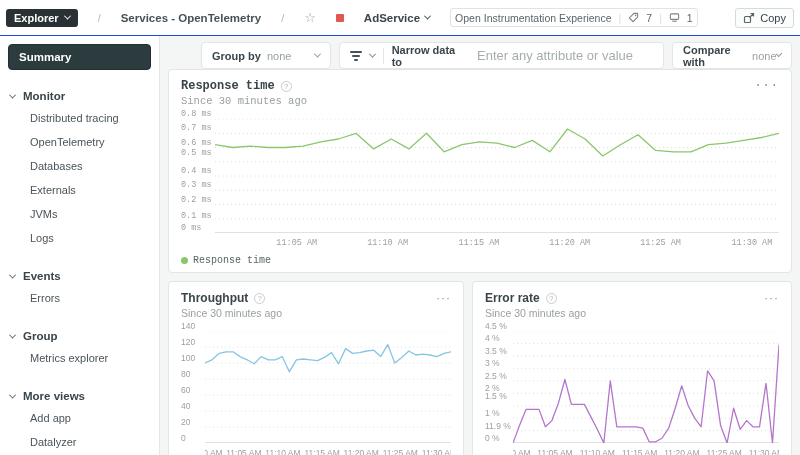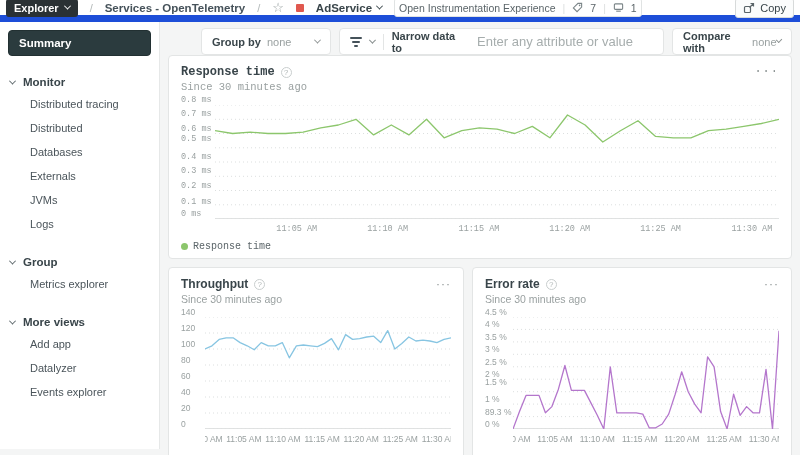--- a/index.html
+++ b/index.html
@@ -1,21 +1,21 @@
 <!DOCTYPE html>
 <html><head>
 <meta charset="utf-8">
 <style>
   * { margin:0; padding:0; box-sizing:border-box; }
   html,body { width:800px; height:455px; overflow:hidden; background:#f4f5f5;
     font-family:"Liberation Sans", sans-serif; color:#39454a; }
 
   
-  .topbar { height:22px; background:#fff; border-bottom:7px solid #1d4ed8;
-    display:flex; align-items:center; padding:0 6px; gap:12px; white-space:nowrap; }
+  .topbar { height:36px; background:#fff; border-bottom:1px solid #1d4ed8;
+    display:flex; align-items:center; padding:0 6px; gap:20px; white-space:nowrap; }
   .explorer-btn { background:#2a3134; color:#fff; font-size:11px; font-weight:bold;
     border-radius:3px; padding:3px 8px; display:flex; align-items:center; gap:6px; cursor:pointer; }
   .crumb-sep { color:#b3b9b9; font-size:11px; }
   .crumb { font-size:11.5px; font-weight:bold; color:#46525a; }
   .star { color:#9aa2a2; font-size:13px; line-height:1; }
   .health-sq { width:8px; height:8px; background:#e0584f; border-radius:1px; }
   .entity { font-size:11.5px; font-weight:bold; display:flex; align-items:center; gap:5px; }
   .pill { border:1px solid #e0e3e3; border-radius:3px; background:#fff; height:19px;
     display:flex; align-items:center; gap:7px; padding:0 4px; font-size:10.5px; color:#5b6569; }
   .pill .sep { color:#dcdfdf; }
@@ -124,27 +124,34 @@
 
   <aside class="sidebar">
     <div class="summary-btn">Summary</div>
 
     <div class="side-section">
       <div class="side-head">
         <span class="chev"></span>
         <span>Monitor</span>
       </div>
       <div class="side-item">Distributed tracing</div>
-      <div class="side-item">Distributed</div>
+      <div class="side-item">OpenTelemetry</div>
       <div class="side-item">Databases</div>
       <div class="side-item">Externals</div>
       <div class="side-item">JVMs</div>
       <div class="side-item">Logs</div>
     </div>
 
+    <div class="side-section">
+      <div class="side-head">
+        <span class="chev"></span>
+        <span>Events</span>
+      </div>
+      <div class="side-item">Errors</div>
+    </div>
 
     <div class="side-section">
       <div class="side-head">
         <span class="chev"></span>
         <span>Group</span>
       </div>
       <div class="side-item">Metrics explorer</div>
     </div>
 
     <div class="side-section">
@@ -288,21 +295,21 @@
         <div class="plot-area">
           <div class="ylabels" style="width: 28px; height: 112px;">
               <div class="ytick" style="top: -10px;">4.5 %</div>
               <div class="ytick" style="top: 2.44444px;">4 %</div>
               <div class="ytick" style="top: 14.8889px;">3.5 %</div>
               <div class="ytick" style="top: 27.3333px;">3 %</div>
               <div class="ytick" style="top: 39.7778px;">2.5 %</div>
               <div class="ytick" style="top: 52.2222px;">2 %</div>
               <div class="ytick" style="top: 60px;">1.5 %</div>
               <div class="ytick" style="top: 77.1111px;">1 %</div>
-              <div class="ytick" style="top: 89.5556px;">89.3 %</div>
+              <div class="ytick" style="top: 89.5556px;">11.9 %</div>
               <div class="ytick" style="top: 102px;">0 %</div>
             </div>
           <div class="plot" style="height: 112px;">
               <svg width="266" height="112">
                 <line x1="0" y1="0.0" x2="266" y2="0.0" stroke="#dcdfdf" stroke-width="1" stroke-dasharray="1 3"></line>
                 <line x1="0" y1="12.4" x2="266" y2="12.4" stroke="#dcdfdf" stroke-width="1" stroke-dasharray="1 3"></line>
                 <line x1="0" y1="24.9" x2="266" y2="24.9" stroke="#dcdfdf" stroke-width="1" stroke-dasharray="1 3"></line>
                 <line x1="0" y1="37.3" x2="266" y2="37.3" stroke="#dcdfdf" stroke-width="1" stroke-dasharray="1 3"></line>
                 <line x1="0" y1="49.8" x2="266" y2="49.8" stroke="#dcdfdf" stroke-width="1" stroke-dasharray="1 3"></line>
                 <line x1="0" y1="62.2" x2="266" y2="62.2" stroke="#dcdfdf" stroke-width="1" stroke-dasharray="1 3"></line>

